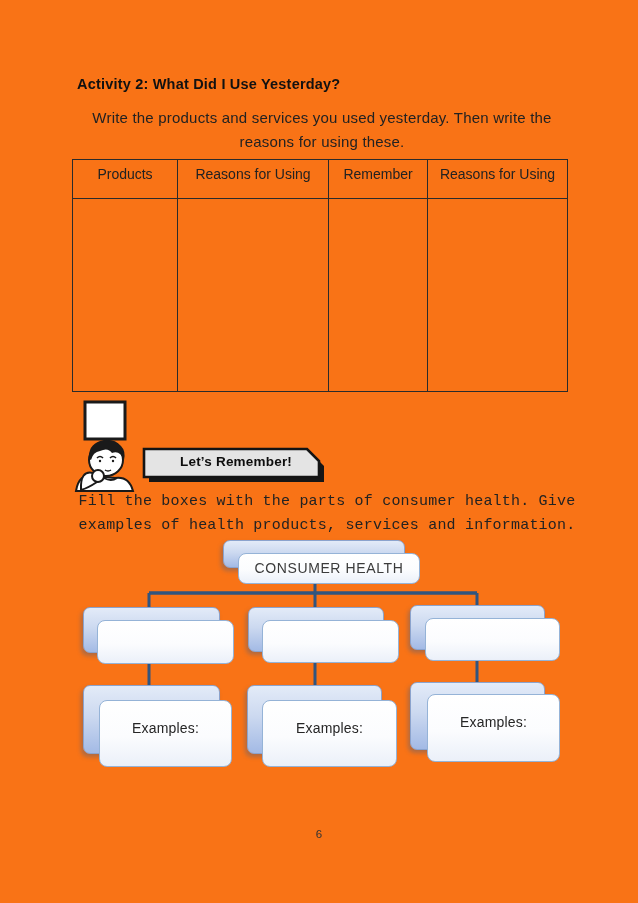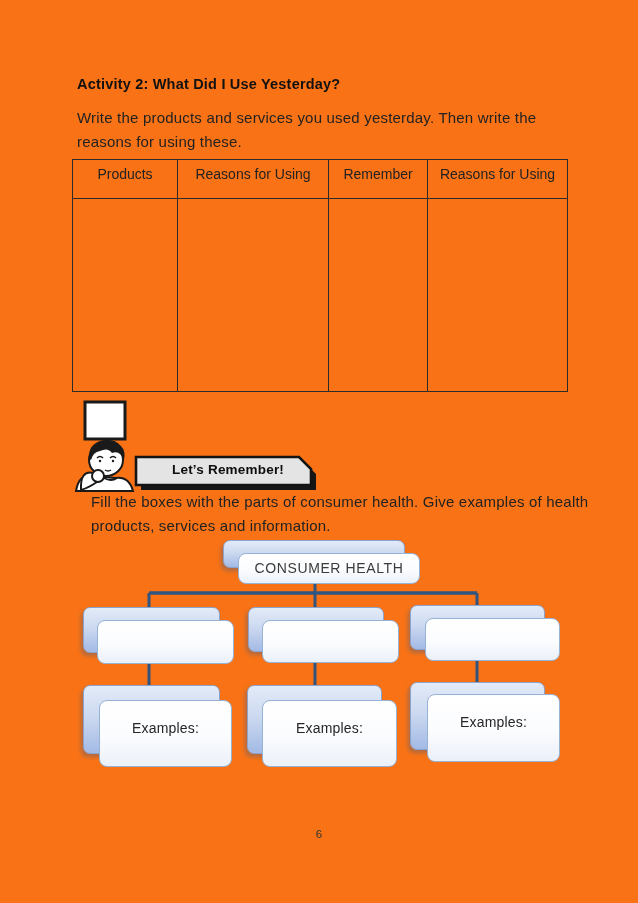--- a/index.html
+++ b/index.html
@@ -14,40 +14,41 @@
   .abs{position:absolute;}
   
   .title{
     left:77px;top:76px;width:480px;
     font-size:14.5px;font-weight:bold;color:#111;
     letter-spacing:0.2px;
   }
   .para{
     font-size:15px;line-height:24px;color:#222;
     letter-spacing:0.2px;
+    text-align:center;
   }
   .para1{left:77px;top:106px;width:490px;}
-  .para2{left:91px;top:490px;width:500px;}
+  .para2{left:77px;top:490px;width:500px;font-family:Liberation Mono, monospace;}
   
   .activity-table{
     left:72px;top:159px;
     border-collapse:collapse;
     table-layout:fixed;
   }
   .activity-table th,.activity-table td{
     border:1.4px solid #2b2b2b;
     font-weight:normal;
     font-size:14px;color:#222;
     text-align:center;vertical-align:top;
     padding:6px 2px 0 2px;
   }
   .activity-table th{height:32px;}
   .activity-table td.fill{height:186px;}
   
-  .banner-wrap{left:132px;top:446px;width:196px;height:42px;margin-top:8px;}
+  .banner-wrap{left:140px;top:446px;width:196px;height:42px;}
   .banner-label{
     position:absolute;left:40px;top:8px;
     font-size:13.5px;font-weight:bold;color:#0d0d0d;
     letter-spacing:0.2px;
   }
   
   .cartoon{left:60px;top:398px;width:90px;height:94px;}
   
   .diagram{left:70px;top:538px;width:510px;height:240px;}
   .diagram svg.connectors{position:absolute;left:0;top:0;z-index:0;}

